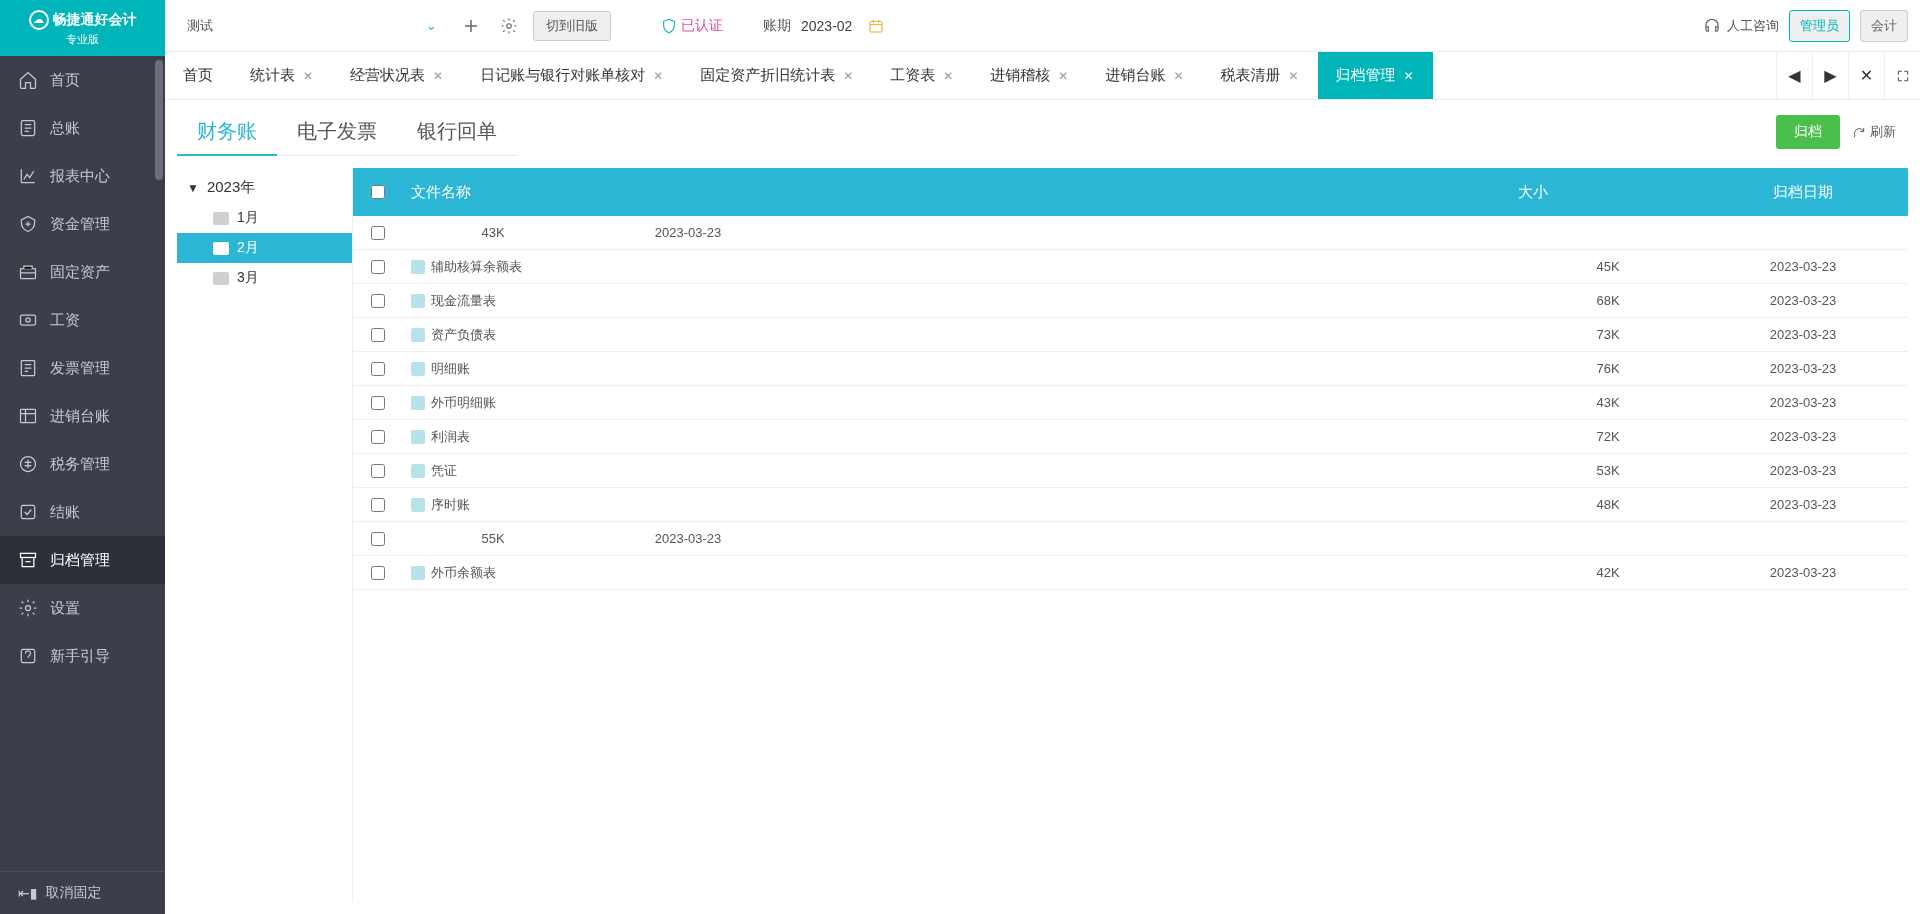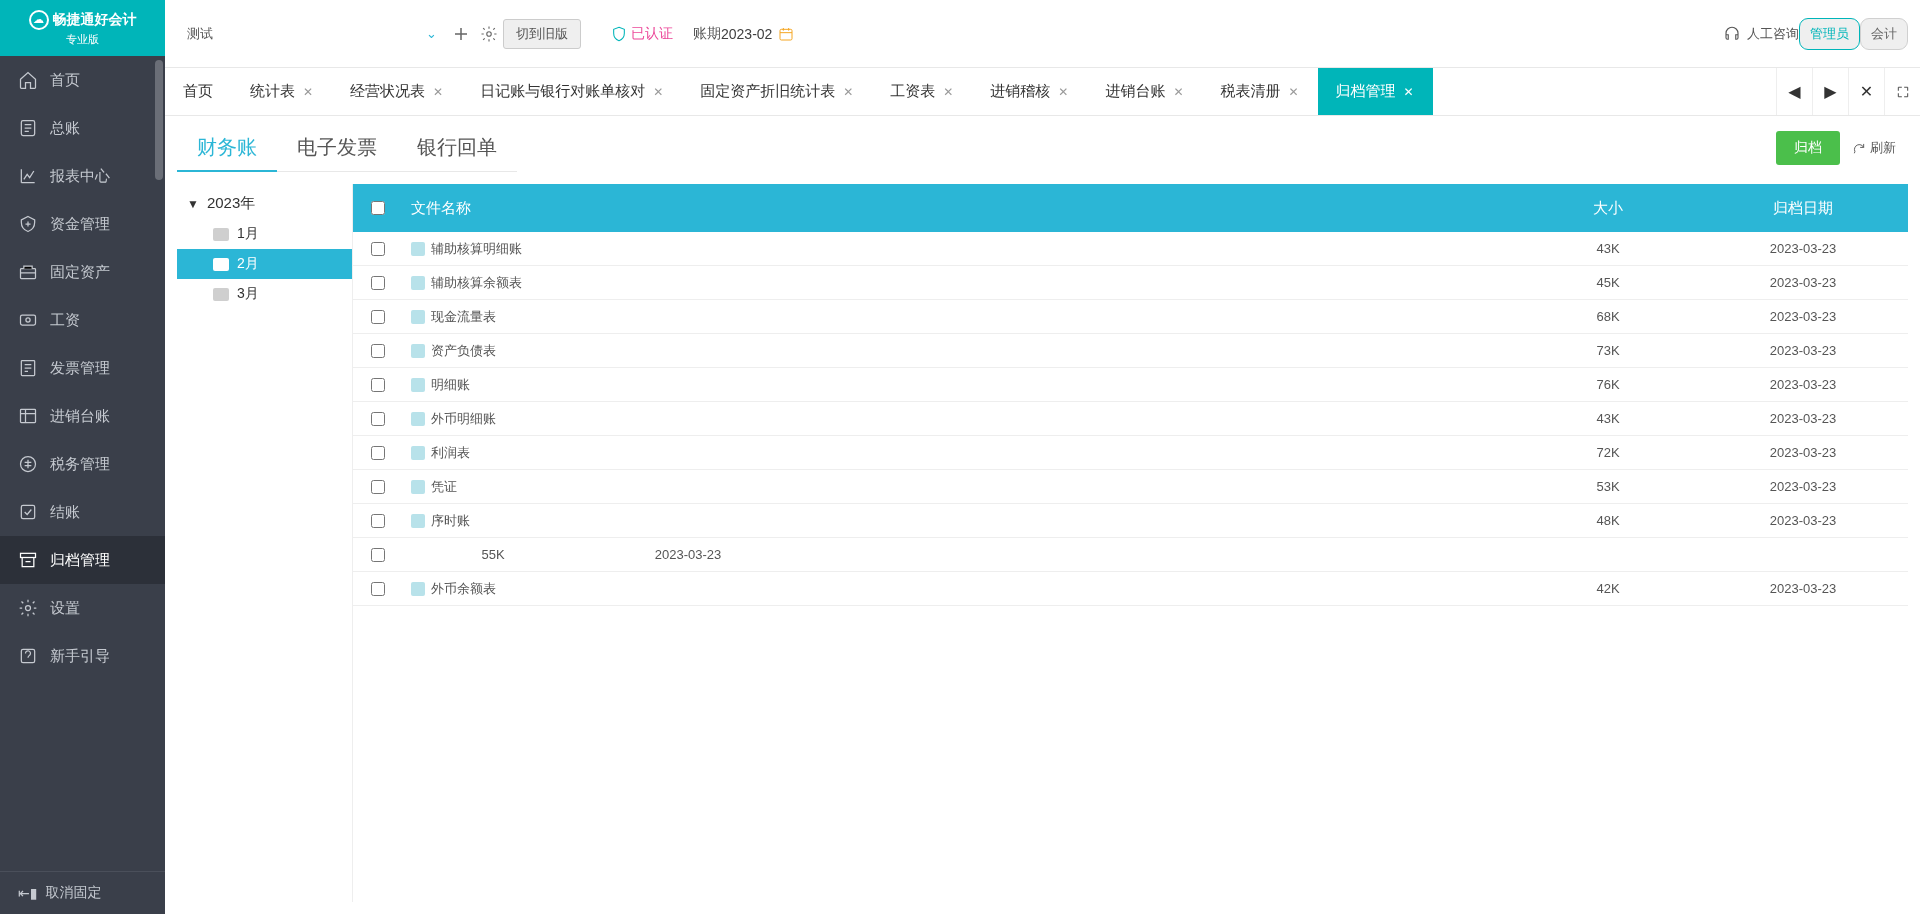--- a/index.html
+++ b/index.html
@@ -17,31 +17,31 @@
 .nav-item { display: flex; align-items: center; gap: 12px; padding: 14px 18px; cursor: pointer; font-size: 15px; }
 .nav-item.active { background: #2c3039; color: #fff; }
 .nav-icon { width: 20px; height: 20px; display: flex; align-items: center; justify-content: center; font-size: 16px; }
 .sidebar-scrollbar { position: absolute; right: 2px; top: 60px; width: 8px; height: 120px; background: #6a6e77; border-radius: 4px; }
 .sidebar-footer { padding: 12px 18px; display: flex; align-items: center; gap: 8px; cursor: pointer; font-size: 14px; border-top: 1px solid #4a4f5a; }
 
 
 .main { flex: 1; display: flex; flex-direction: column; background: #fff; }
 
 
-.topbar { height: 68px; border-bottom: 1px solid #e8e8e8; display: flex; align-items: center; padding: 0 12px; }
+.topbar { height: 52px; border-bottom: 1px solid #e8e8e8; display: flex; align-items: center; padding: 0 12px; gap: 10px; }
 .company-select { display: flex; align-items: center; gap: 8px; padding: 6px 10px; min-width: 270px; cursor: pointer; color: #555; }
 .company-select .chev { color: #2bb6d6; margin-left: auto; }
 .icon-btn { width: 28px; height: 28px; display: flex; align-items: center; justify-content: center; cursor: pointer; color: #666; font-size: 16px; }
 .switch-old { border: 1px solid #ccc; border-radius: 3px; padding: 5px 12px; cursor: pointer; color: #555; font-size: 13px; }
 .verified { display: flex; align-items: center; gap: 4px; color: #ec4899; font-size: 14px; }
 .period-label { color: #555; font-size: 14px; }
 .period-val { color: #404040; font-size: 14px; }
 .topbar-spacer { flex: 1; }
 .consult { display: flex; align-items: center; gap: 6px; color: #555; cursor: pointer; }
-.role-btn { border: 1px solid #d0d0d0; border-radius: 9px; padding: 6px 10px; cursor: pointer; color: #666; font-size: 13px; }
+.role-btn { border: 1px solid #d0d0d0; border-radius: 3px; padding: 6px 10px; cursor: pointer; color: #666; font-size: 13px; }
 .role-btn.admin { border-color: #00b5b9; color: #00b5b9; }
 
 
 .tabs-row { height: 48px; border-bottom: 1px solid #e8e8e8; display: flex; align-items: stretch; position: relative; }
 .tabs-scroll { flex: 1; display: flex; overflow: hidden; }
 .tab { display: flex; align-items: center; padding: 0 18px; gap: 8px; cursor: pointer; font-size: 15px; color: #333; white-space: nowrap; border-right: 1px solid transparent; }
 .tab.active { background: #00b5b9; color: #fff; }
 .tab-close { font-size: 12px; color: #999; cursor: pointer; }
 .tab.active .tab-close { color: #fff; }
 .tabs-ctrl { display: flex; align-items: center; }
@@ -67,21 +67,21 @@
 .tree-month { display: flex; align-items: center; gap: 8px; padding: 6px 10px 6px 36px; cursor: pointer; font-size: 14px; }
 .tree-month.active { background: #2bb6d6; color: #fff; }
 .folder-icon { width: 16px; height: 13px; display: inline-block; background: #cfcfcf; border-radius: 2px; position: relative; }
 .tree-month.active .folder-icon { background: #fff; }
 
 
 .table-wrap { flex: 1; display: flex; flex-direction: column; border-left: 1px solid #eee; }
 .thead { display: flex; background: #2bb6d6; color: #fff; height: 48px; align-items: center; font-size: 15px; }
 .th-check { width: 50px; display: flex; justify-content: center; }
 .th-name { flex: 1; padding-left: 8px; }
-.th-size { width: 180px; text-align: center; }
+.th-size { width: 180px; text-align: left; }
 .th-date { width: 210px; text-align: center; }
 .tbody { flex: 1; overflow-y: auto; }
 .trow { display: flex; align-items: center; height: 34px; border-bottom: 1px solid #eee; font-size: 13px; color: #555; }
 .td-check { width: 50px; display: flex; justify-content: center; }
 .td-name { flex: 1; display: flex; align-items: center; gap: 6px; padding-left: 8px; }
 .file-icon { width: 14px; height: 14px; background: #b8e2ea; border-radius: 2px; display: inline-block; }
 .td-size { width: 180px; text-align: center; }
 .td-date { width: 210px; text-align: center; }
 input[type=checkbox] { width: 14px; height: 14px; cursor: pointer; }
 svg { display: block; }
@@ -376,24 +376,20 @@
             </div>
             <div class="th-name">文件名称</div>
             <div class="th-size">大小</div>
             <div class="th-date">归档日期</div>
           </div>
           <div class="tbody" id="tbody">
               <div class="trow">
                 <div class="td-check">
                   <input type="checkbox" style="">
                 </div>
-                <div class="td-name">
-                  <span class="file-icon"></span>
-                  <span>辅助核算明细账</span>
-                </div>
                 <div class="td-size">43K</div>
                 <div class="td-date">2023-03-23</div>
               </div>
               <div class="trow">
                 <div class="td-check">
                   <input type="checkbox" style="">
                 </div>
                 <div class="td-name">
                   <span class="file-icon"></span>
                   <span>辅助核算余额表</span>

